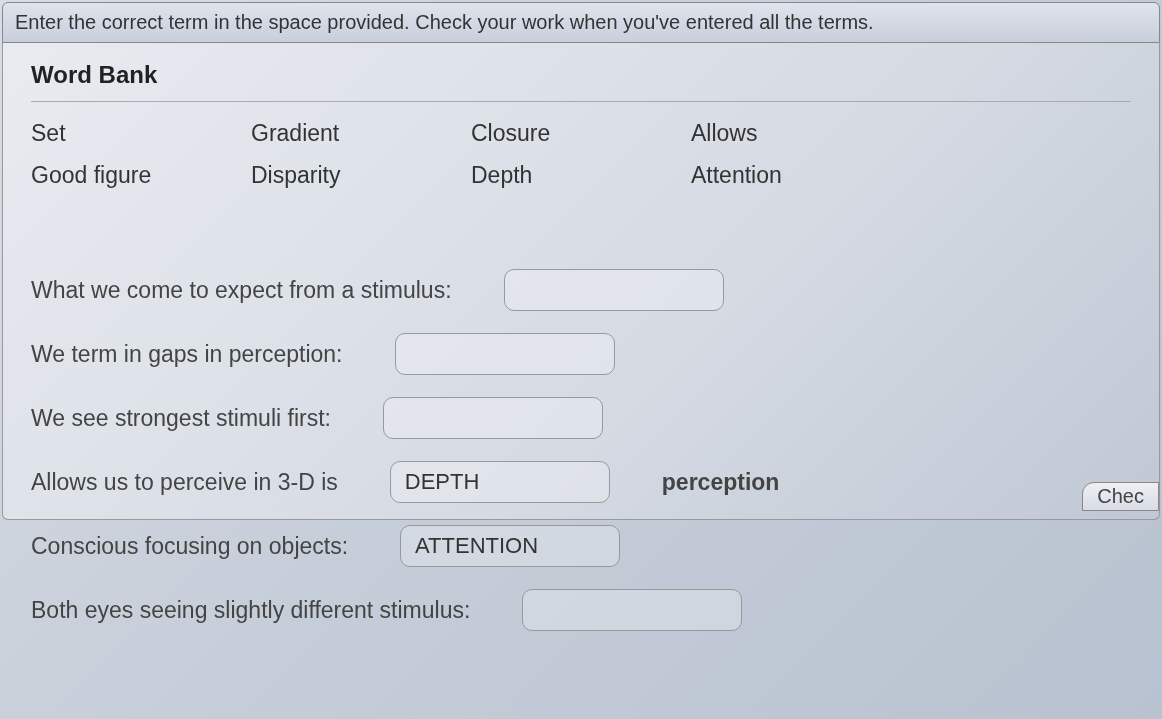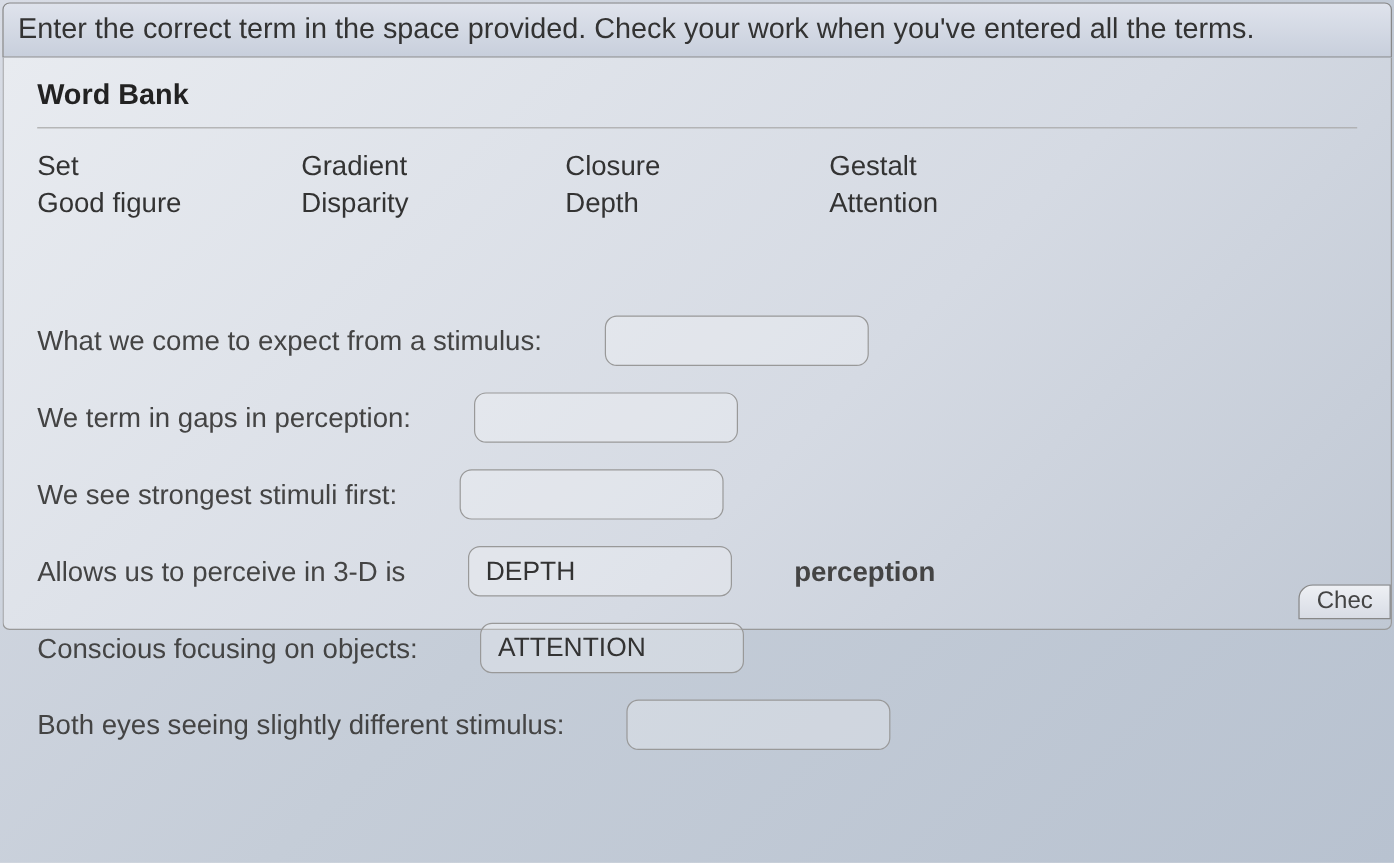--- a/index.html
+++ b/index.html
@@ -13,21 +13,21 @@
       width: 1162px;
       height: 719px;
       overflow: hidden;
       position: relative;
     }
     .instructions-bar {
       background: linear-gradient(180deg, #dfe3ec 0%, #c8cfdc 100%);
       border: 1px solid #888;
       border-radius: 6px 6px 0 0;
       padding: 8px 12px;
-      font-size: 24px;
+      font-size: 20px;
       color: #333;
       margin: 2px 2px 0 2px;
     }
     .content-panel {
       background: linear-gradient(135deg, #e8ebf0 0%, #d5dae3 60%, #c0c8d4 100%);
       border: 1px solid #999;
       border-top: none;
       border-radius: 0 0 6px 6px;
       margin: 0 2px;
       padding: 18px 28px 20px 28px;
@@ -41,21 +41,21 @@
       margin-bottom: 12px;
     }
     .word-bank-divider {
       border: none;
       border-top: 1px solid #aaa;
       margin-bottom: 18px;
     }
     .word-bank-grid {
       display: grid;
       grid-template-columns: 220px 220px 220px 220px;
-      row-gap: 4px;
+      row-gap: 15px;
       margin-bottom: 80px;
     }
     .word-bank-item {
       font-size: 23px;
       color: #333;
     }
     .question-row {
       display: flex;
       align-items: center;
       margin-bottom: 22px;
@@ -101,21 +101,21 @@
   <span>Enter the correct term in the space provided. Check your work when you've entered all the terms.</span>
 </div>
 
 <div class="content-panel">
   <div class="word-bank-title">Word Bank</div>
   <hr class="word-bank-divider">
   <div class="word-bank-grid">
     <div class="word-bank-item">Set</div>
     <div class="word-bank-item">Gradient</div>
     <div class="word-bank-item">Closure</div>
-    <div class="word-bank-item">Gestalt</div>
+    <div class="word-bank-item">Allows</div>
     <div class="word-bank-item">Good figure</div>
     <div class="word-bank-item">Disparity</div>
     <div class="word-bank-item">Depth</div>
     <div class="word-bank-item">Attention</div>
   </div>
 
   <div class="question-row">
     <span class="question-text">What we come to expect from a stimulus:</span>
     <input class="answer-input" type="text" value="" style="">
   </div>

